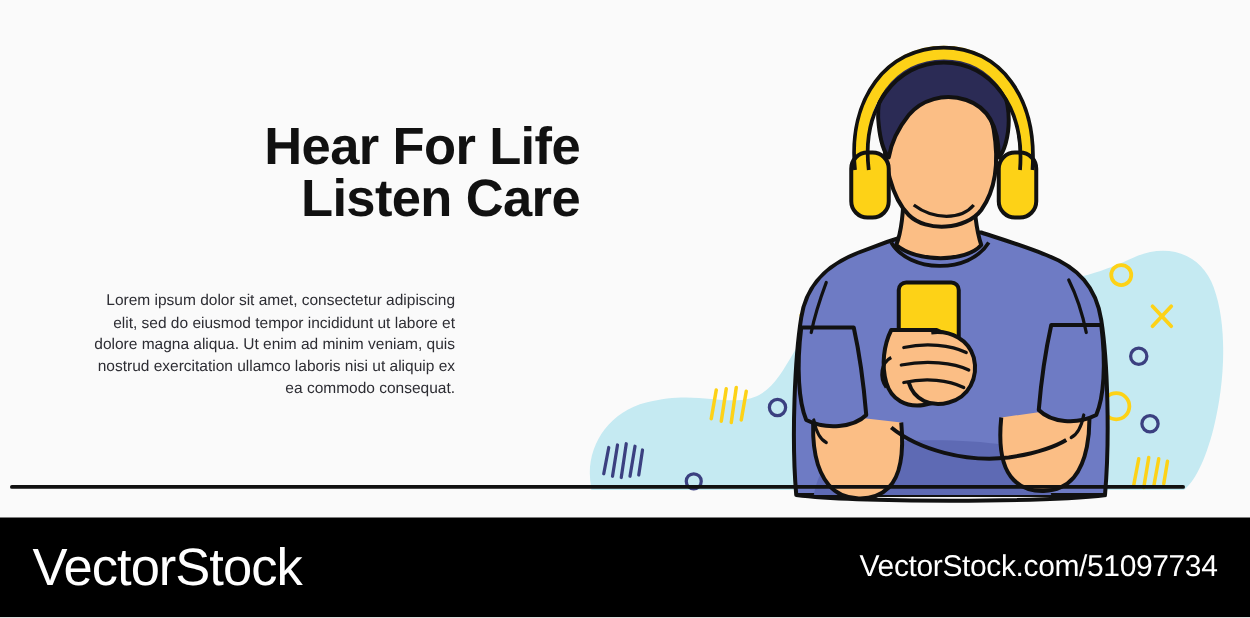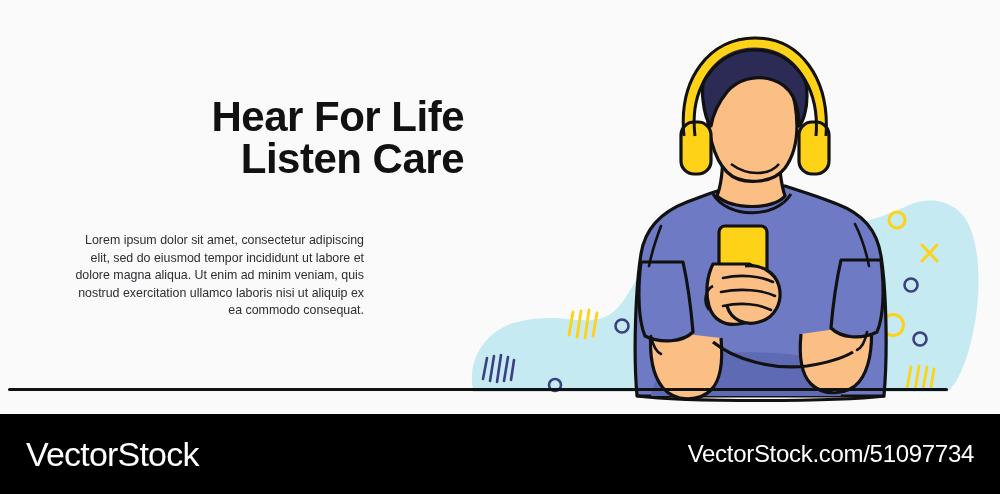--- a/index.html
+++ b/index.html
@@ -75,21 +75,21 @@
     width: 1000px;
     height: 80px;
     background: #000000;
   }
   .footer-logo {
     position: absolute;
     left: 26px;
     top: 50%;
     transform: translateY(-50%);
     font-family: "Liberation Sans", sans-serif;
-    font-size: 34px;
+    font-size: 42px;
     font-weight: normal;
     letter-spacing: -0.8px;
     color: #ffffff;
   }
   .footer-url {
     position: absolute;
     right: 26px;
     top: 50%;
     transform: translateY(-50%);
     font-family: "Liberation Sans", sans-serif;

